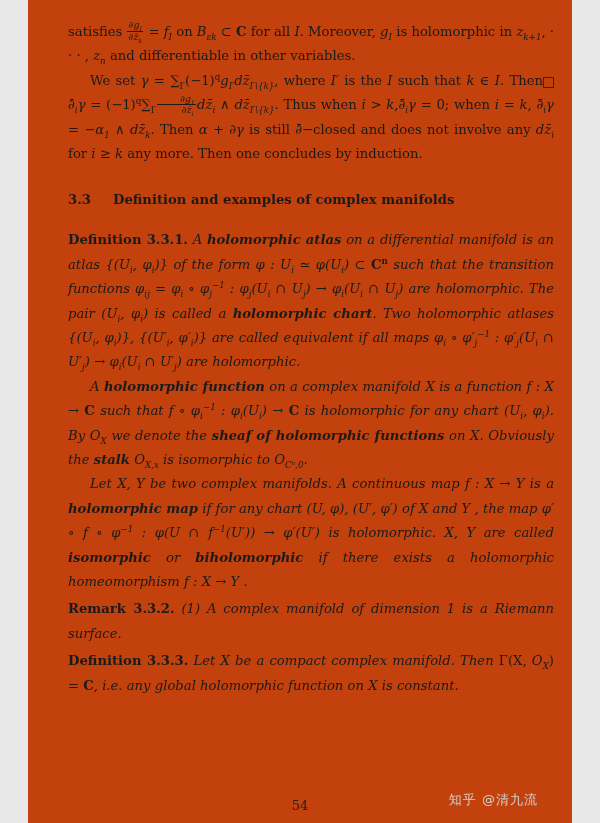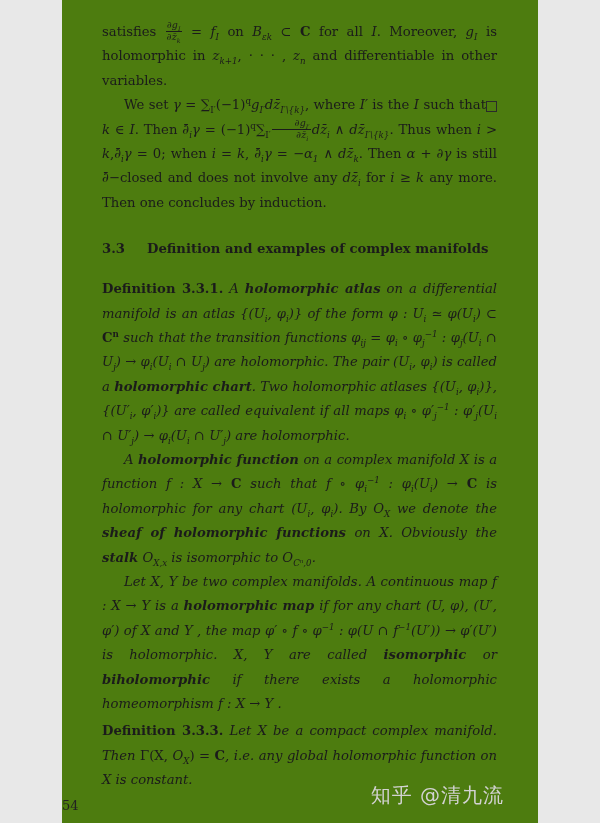--- a/index.html
+++ b/index.html
@@ -1,25 +1,25 @@
 <!DOCTYPE html>
 <html><head>
 <meta charset="utf-8">
 <style>
   html,body{margin:0;padding:0;background:#e8e8e8;}
   .page{
     position:relative;
-    width:476px;height:823px;
+    width:544px;height:823px;
     margin:0 auto;
-    background:#4d7c0f;
+    background:#c2410c;
     color:#1b1b1b;
     font-family:"DejaVu Serif","Liberation Serif",serif;
     overflow:hidden;
     box-sizing:border-box;
-    padding:20px 41px 0 40px;
+    padding:20px 18px 0 40px;
   }
   #doc p{
     margin:0;
     font-size:13.2px;
     line-height:24.4px;
     text-align:justify;
   }
   #doc p.it{font-style:italic;}
   #doc p.indent{text-indent:22px;}
   #doc p.sp{margin-top:3px;}
@@ -50,41 +50,42 @@
   .heading .sec-num{margin-right:22px;}
   .qed{
     float:right;
     width:9px;height:9px;
     border:1.3px solid #2a2a2a;
     margin-top:8px;
   }
   .footer-pagenum{
     position:absolute;
     bottom:10px;left:0;right:0;
-    text-align:left;
+    text-align:center;
     font-size:13px;
     color:#222;
   }
   .watermark{
     position:absolute;
     right:34px;bottom:14px;
-    font-size:20px;
+    font-size:13px;
     color:#d2d2d2;
     font-family:"DejaVu Sans","Liberation Sans",sans-serif;
     letter-spacing:1px;
   }
 </style>
 </head>
 <body>
 
 <div class="page">
   <div id="doc">
       <p class="rm">satisfies <span class="frac"><span class="num"><span class="mi">∂g<sub>I</sub></span></span><span class="den"><span class="mi">∂z̄<sub>k</sub></span></span></span> = <span class="mi">f<sub>I</sub></span> on <span class="mi">B<sub>εk</sub></span> ⊂ <span class="bf rm">C</span> for all <span class="mi">I</span>. Moreover, <span class="mi">g<sub>I</sub></span> is holomorphic in <span class="mi">z<sub>k+1</sub></span>, · · · , <span class="mi">z<sub>n</sub></span> and differentiable in other variables.</p>
       <p class="rm indent"><span class="qed"></span>We set <span class="mi">γ</span> = <span>∑<sub>I′</sub></span><span>(−1)<sup>q</sup></span><span class="mi">g<sub>I′</sub></span><span class="mi">dz̄<sub>I′\{k}</sub></span>, where <span class="mi">I′</span> is the <span class="mi">I</span> such that <span class="mi">k</span> ∈ <span class="mi">I</span>.  Then <span class="mi">∂̄<sub>i</sub></span><span class="mi">γ</span> = <span>(−1)<sup>q</sup></span><span>∑<sub>I′</sub></span><span class="frac"><span class="num"><span class="mi">∂g<sub>I′</sub></span></span><span class="den"><span class="mi">∂z̄<sub>i</sub></span></span></span><span class="mi">dz̄<sub>i</sub></span> ∧ <span class="mi">dz̄<sub>I′\{k}</sub></span>.  Thus when <span class="mi">i &gt; k</span>,<span class="mi">∂̄<sub>i</sub></span><span class="mi">γ</span> = 0;  when <span class="mi">i</span> = <span class="mi">k</span>, <span class="mi">∂̄<sub>i</sub></span><span class="mi">γ</span> = <span class="mi">−α<sub>1</sub></span> ∧ <span class="mi">dz̄<sub>k</sub></span>.  Then <span class="mi">α</span> + <span class="mi">∂γ</span> is still <span class="mi">∂̄</span>−closed and does not involve any <span class="mi">dz̄<sub>i</sub></span> for <span class="mi">i ≥ k</span> any more.  Then one concludes by induction.</p>
       <p class="heading"><span class="sec-num">3.3</span><span>Definition and examples of complex manifolds</span></p>
       <p class="it sp"><span class="lbl">Definition 3.3.1.</span> A <span class="bf">holomorphic atlas</span> on a differential manifold is an atlas <span>{(U<sub>i</sub></span><span>, φ<sub>i</sub></span>)} of the form φ : <span>U<sub>i</sub></span> ≃ <span>φ(U<sub>i</sub></span>) ⊂ <span class="bf rm">C<sup>n</sup></span> such that the transition functions <span>φ<sub>ij</sub></span> = <span>φ<sub>i</sub></span> ∘ <span>φ<sub>j</sub><sup>−1</sup></span> : <span>φ<sub>j</sub></span><span>(U<sub>i</sub></span><span> ∩ U<sub>j</sub></span>) → <span>φ<sub>i</sub></span><span>(U<sub>i</sub></span><span> ∩ U<sub>j</sub></span>) are holomorphic.  The pair <span>(U<sub>i</sub></span><span>, φ<sub>i</sub></span>) is called a <span class="bf">holomorphic chart</span>.  Two holomorphic atlases <span>{(U<sub>i</sub></span><span>, φ<sub>i</sub></span>)}, <span>{(U′<sub>i</sub></span><span>, φ′<sub>i</sub></span>)} are called equivalent if all maps <span>φ<sub>i</sub></span> ∘ <span>φ′<sub>j</sub><sup>−1</sup></span> : <span>φ′<sub>j</sub></span><span>(U<sub>i</sub></span><span> ∩ U′<sub>j</sub></span>) → <span>φ<sub>i</sub></span><span>(U<sub>i</sub></span><span> ∩ U′<sub>j</sub></span>) are holomorphic.</p>
       <p class="it indent">A <span class="bf">holomorphic function</span> on a complex manifold X is a function f : X → <span class="bf rm">C</span> such that f ∘ <span>φ<sub>i</sub><sup>−1</sup></span> : <span>φ<sub>i</sub></span><span>(U<sub>i</sub></span>) → <span class="bf rm">C</span> is holomorphic for any chart <span>(U<sub>i</sub></span><span>, φ<sub>i</sub></span>).  By <span>O<sub>X</sub></span> we denote the <span class="bf">sheaf of holomorphic functions</span> on X.  Obviously the <span class="bf">stalk</span> <span>O<sub>X,x</sub></span> is isomorphic to <span>O<sub>Cⁿ,0</sub></span>.</p>
       <p class="it indent">Let X, Y be two complex manifolds.  A continuous map f : X → Y is a <span class="bf">holomorphic map</span> if for any chart (U, φ), (U′, φ′) of X and Y , the map φ′ ∘ f ∘ <span>φ<sup>−1</sup></span> : φ(U ∩ <span>f<sup>−1</sup></span>(U′)) → φ′(U′) is holomorphic.  X, Y are called <span class="bf">isomorphic</span> or <span class="bf">biholomorphic</span> if there exists a holomorphic homeomorphism f : X → Y .</p>
+      <p class="it sp"><span class="lbl">Remark 3.3.2.</span> (1) A complex manifold of dimension 1 is a Riemann surface.</p>
       <p class="it sp"><span class="lbl">Definition 3.3.3.</span> Let X be a compact complex manifold.  Then <span class="rm">Γ(X, </span><span class="mi">O<sub>X</sub></span><span class="rm">)</span> = <span class="bf rm">C</span>, i.e.  any global holomorphic function on X is constant.</p>
     </div>
   <div class="footer-pagenum">54</div>
   <div class="watermark">知乎 @清九流</div>
 </div>
 
 </body></html>

